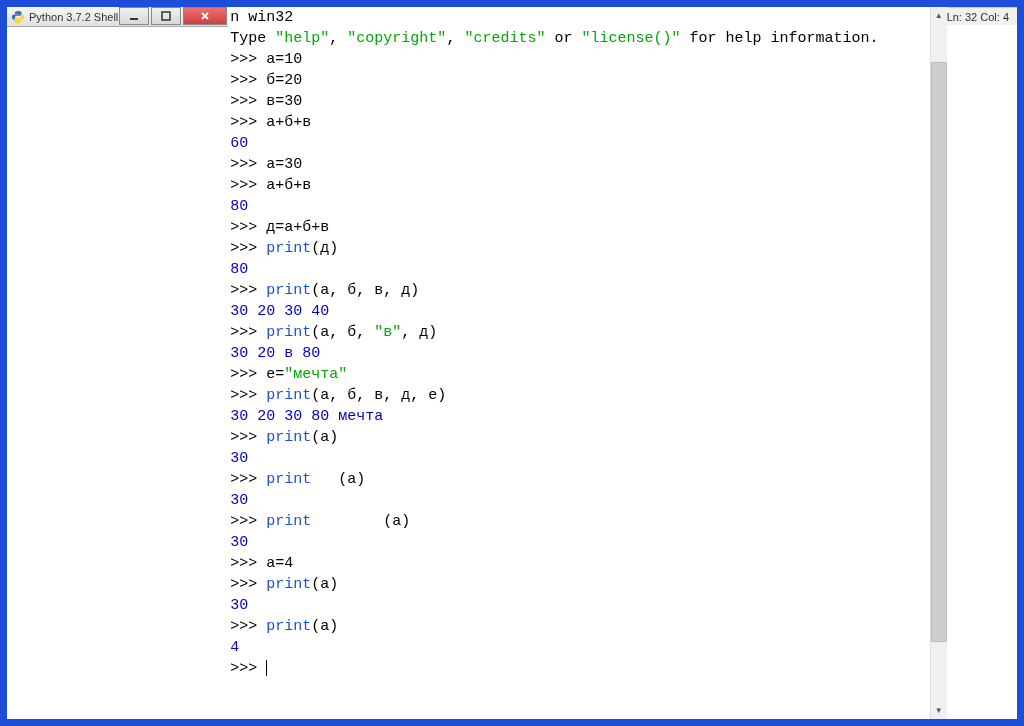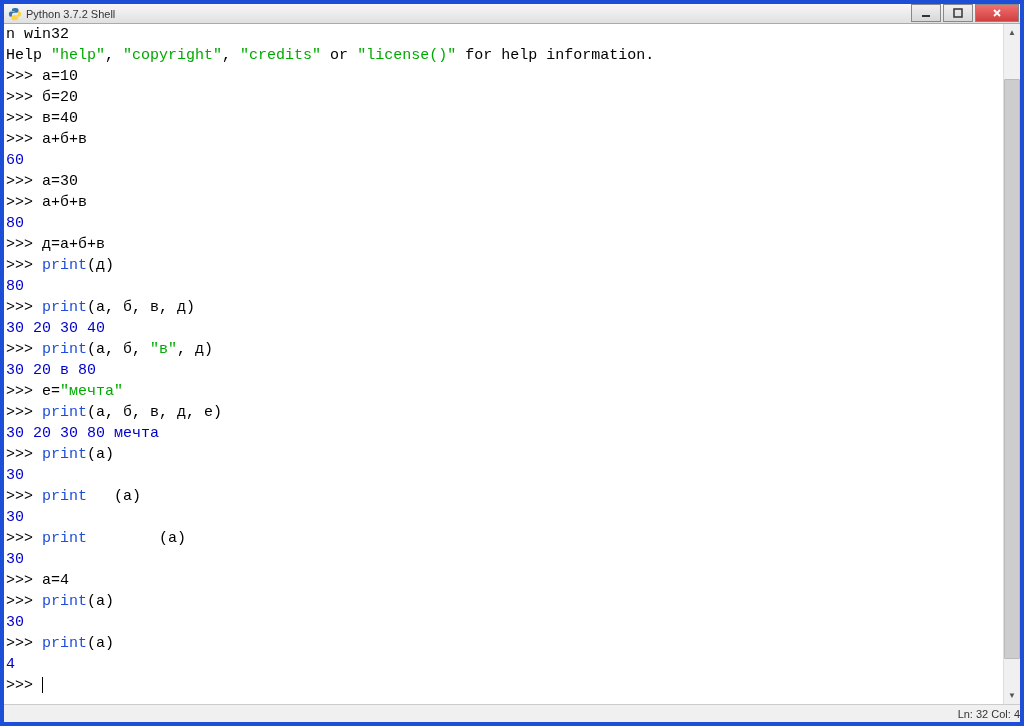--- a/index.html
+++ b/index.html
@@ -13,22 +13,22 @@
       background: #e8e8e8;
       overflow: hidden;
       width: 1024px;
       height: 726px;
     }
     .window {
       width: 1024px;
       height: 726px;
       background: #fff;
       display: flex;
-      flex-direction: column;
-      border: 4px solid #1d4ed8;
+      flex-direction: row;
+      border: 7px solid #1d4ed8;
     }
     .titlebar {
       height: 20px;
       background: linear-gradient(to bottom, #f8f8f8, #e0e0e0);
       display: flex;
       align-items: center;
       justify-content: space-between;
       border-bottom: 1px solid #aaa;
       padding-left: 4px;
     }
@@ -135,21 +135,21 @@
       border-radius: 1px;
       cursor: pointer;
     }
     .statusbar {
       height: 18px;
       background: #f0f0f0;
       border-top: 1px solid #ccc;
       display: flex;
       justify-content: flex-end;
       align-items: center;
-      padding-right: 0;
+      padding-right: 8px;
       font-size: 11px;
       color: #333;
     }
     .prompt { color: #000; }
     .builtin { color: #1d4ed8; }
     .string { color: #00aa00; }
     .output { color: #0000cc; }
     .cursor {
       display: inline-block;
       width: 1px;
@@ -191,24 +191,24 @@
         <svg width="10" height="10" viewBox="0 0 10 10">
             <path d="M2 2 L8 8 M8 2 L2 8" stroke="#fff" stroke-width="1.8"></path>
           </svg>
       </div>
     </div>
   </div>
 
 
   <div class="content-area">
     <div class="editor"><span>n win32</span>
-<span><span>Help </span><span class="string">"help"</span><span>, </span><span class="string">"copyright"</span><span>, </span><span class="string">"credits"</span><span> or </span><span class="string">"license()"</span><span> for help information.</span></span>
+<span><span>Type </span><span class="string">"help"</span><span>, </span><span class="string">"copyright"</span><span>, </span><span class="string">"credits"</span><span> or </span><span class="string">"license()"</span><span> for help information.</span></span>
 <span><span class="prompt">&gt;&gt;&gt; </span><span>а=10</span></span>
 <span><span class="prompt">&gt;&gt;&gt; </span><span>б=20</span></span>
-<span><span class="prompt">&gt;&gt;&gt; </span><span>в=40</span></span>
+<span><span class="prompt">&gt;&gt;&gt; </span><span>в=30</span></span>
 <span><span class="prompt">&gt;&gt;&gt; </span><span>а+б+в</span></span>
 <span class="output">60</span>
 <span><span class="prompt">&gt;&gt;&gt; </span><span>а=30</span></span>
 <span><span class="prompt">&gt;&gt;&gt; </span><span>а+б+в</span></span>
 <span class="output">80</span>
 <span><span class="prompt">&gt;&gt;&gt; </span><span>д=а+б+в</span></span>
 <span><span class="prompt">&gt;&gt;&gt; </span><span class="builtin">print</span><span>(д)</span></span>
 <span class="output">80</span>
 <span><span class="prompt">&gt;&gt;&gt; </span><span class="builtin">print</span><span>(а, б, в, д)</span></span>
 <span class="output">30 20 30 40</span>

